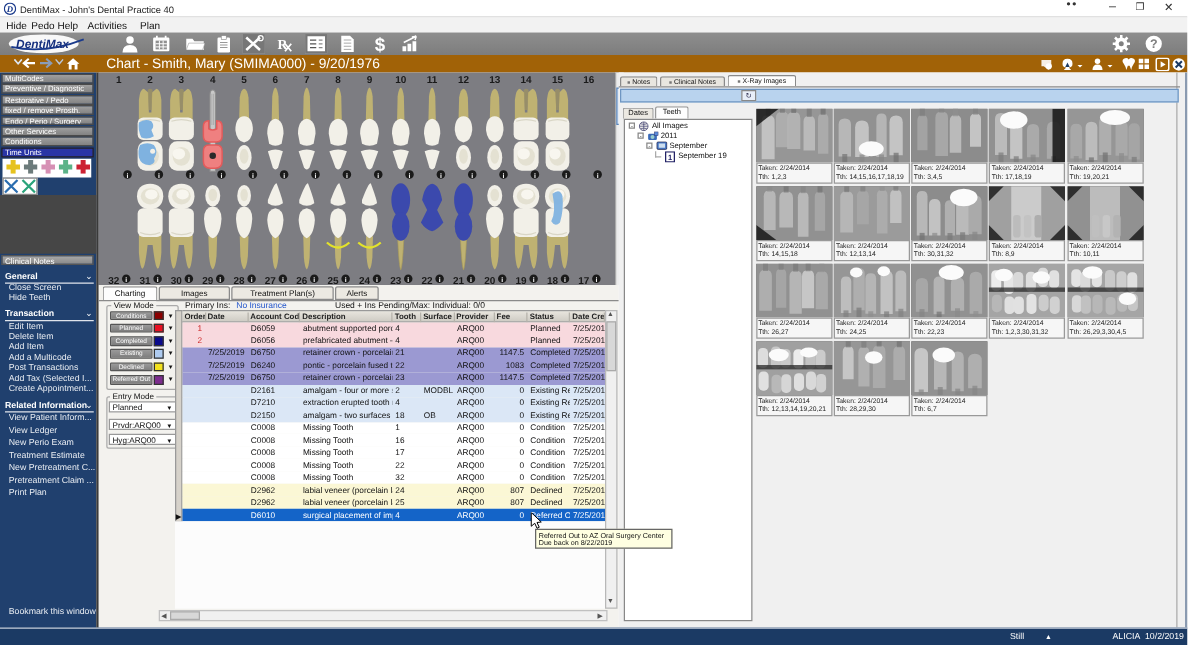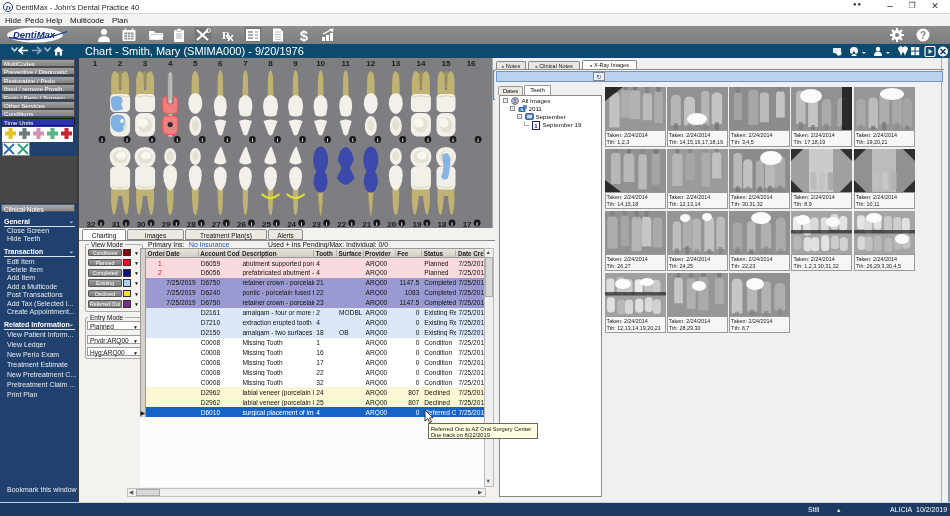--- a/index.html
+++ b/index.html
@@ -15,21 +15,21 @@
  <div class="abs" style="left:853px;top:1px;font-size:6px;color:#333;letter-spacing:1px;">●●</div>
  <div class="abs" style="left:882px;top:0;width:16px;height:12px;font-size:10px;color:#333;text-align:center;">–</div>
  <div class="abs" style="left:904px;top:1px;width:16px;height:12px;font-size:8px;color:#333;text-align:center;">❐</div>
  <div class="abs" style="left:927px;top:1px;width:16px;height:12px;font-size:9px;color:#333;text-align:center;">✕</div>
 </div>
 
 <div class="abs" style="left:0;top:14px;width:950px;height:12px;background:#f2f2f2;font-size:8px;color:#111;">
  <span class="abs" style="left:5px;top:2px;">Hide</span>
  <span class="abs" style="left:25px;top:2px;">Pedo</span>
  <span class="abs" style="left:46px;top:2px;">Help</span>
- <span class="abs" style="left:70px;top:2px;">Multicode</span>
+ <span class="abs" style="left:70px;top:2px;">Activities</span>
  <span class="abs" style="left:112px;top:2px;">Plan</span>
 </div>
 
 <div class="abs" style="left:0;top:26px;width:950px;height:18px;background:linear-gradient(#8e8e8e,#7d7d7d);">
  <svg class="abs" style="left:6px;top:1px;" width="62" height="16" viewBox="0 0 62 16">
   <ellipse cx="29" cy="8" rx="28" ry="7.5" fill="#f8f8f8"></ellipse>
   <path d="M 3 10.5 Q 30 16.5 61 4.5" stroke="#1a3a8c" stroke-width="1.3" fill="none"></path>
   <text x="28" y="11" font-size="9.5" font-style="italic" font-weight="bold" fill="#16307e" text-anchor="middle">DentiMax</text>
  </svg>
 </div>
@@ -116,21 +116,21 @@
       <line x1="10" y1="10" x2="12" y2="12"></line>
       <line x1="10" y1="4" x2="12" y2="2"></line>
       <line x1="2" y1="12" x2="4" y2="10"></line>
     </g>
   </svg>
 <svg class="abs" style="left:916px;top:28px" width="14" height="14" viewBox="0 0 14 14">
     <circle cx="7" cy="7" r="6.5" fill="#fff"></circle>
     <text x="7" y="10.5" font-size="10" font-weight="bold" fill="#808080" text-anchor="middle">?</text>
   </svg>
 
-<div class="abs" style="left:0;top:44px;width:950px;height:14px;background:#0c4a6e;">
+<div class="abs" style="left:0;top:44px;width:950px;height:14px;background:#a16207;">
  <svg class="abs" style="left:11px;top:3px" width="7" height="5" viewBox="0 0 7 5">
       <path d="M0.5 0.5 L3.5 4 L6.5 0.5" stroke="#dde6f2" stroke-width="1.3" fill="none"></path>
     </svg>
  <svg class="abs" style="left:17px;top:2px" width="12" height="9" viewBox="0 0 12 9">
       <path d="M11 4.5 H2.5 M6 1 L2 4.5 L6 8" stroke="#fff" stroke-width="1.7" fill="none"></path>
     </svg>
  <svg class="abs" style="left:31px;top:2px" width="12" height="9" viewBox="0 0 12 9">
       <path d="M1 4.5 H9.5 M6 1 L10 4.5 L6 8" stroke="#8a9cb8" stroke-width="1.7" fill="none"></path>
     </svg>
  <svg class="abs" style="left:44px;top:3px" width="7" height="5" viewBox="0 0 7 5">

